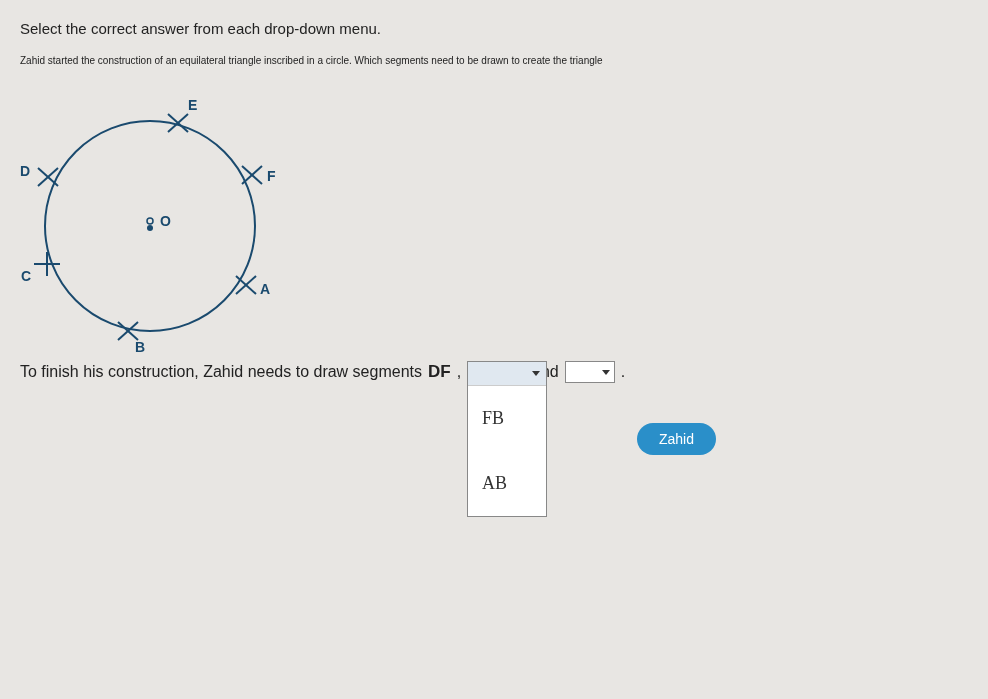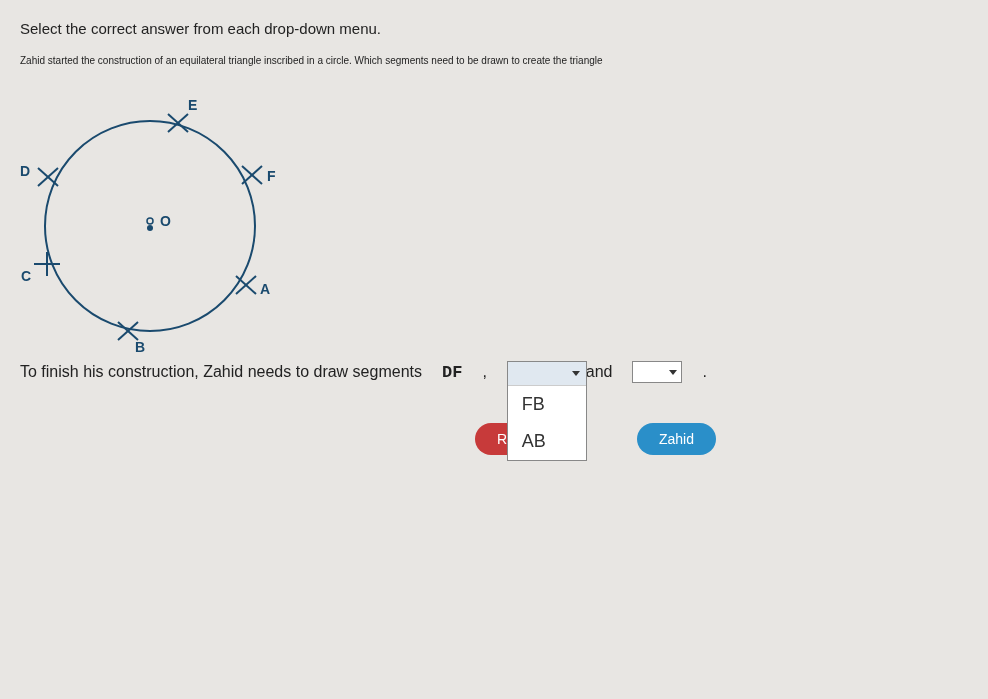--- a/index.html
+++ b/index.html
@@ -14,25 +14,25 @@
     }
     .instruction { font-size: 15px; margin-bottom: 18px; color: #222; }
     .problem-text { font-size: 10px; margin-bottom: 10px; color: #222; }
     .diagram-area { width: 280px; height: 280px; position: relative; margin-left: -10px; }
     .answer-line {
       font-size: 16px;
       color: #222;
       margin-top: 5px;
       display: flex;
       align-items: center;
-      gap: 20px;
+      gap: 6px;
       flex-wrap: wrap;
       position: relative;
     }
-    .seg-df { font-family: Liberation Mono, monospace; font-weight: bold; font-size: 17px; }
+    .seg-df { font-family: Liberation Sans, sans-serif; font-weight: bold; font-size: 17px; }
     .dropdown-box {
       display: inline-block;
       width: 50px;
       height: 22px;
       border: 1px solid #888;
       background: #fff;
       position: relative;
     }
     .dropdown-box::after {
       content: "";
@@ -63,25 +63,25 @@
       content: "";
       position: absolute;
       right: 6px;
       top: 9px;
       width: 0; height: 0;
       border-left: 4px solid transparent;
       border-right: 4px solid transparent;
       border-top: 5px solid #333;
     }
     .dropdown-open .option {
-      padding: 8px 14px;
+      padding: 22px 14px;
       font-size: 18px;
       color: #333;
       cursor: pointer;
-      font-family: Liberation Sans, sans-serif;
+      font-family: Liberation Serif, serif;
     }
     .button-row {
       margin-top: 40px;
       display: flex;
       gap: 100px;
       margin-left: 455px;
     }
     .btn {
       padding: 8px 22px;
       border-radius: 16px;

